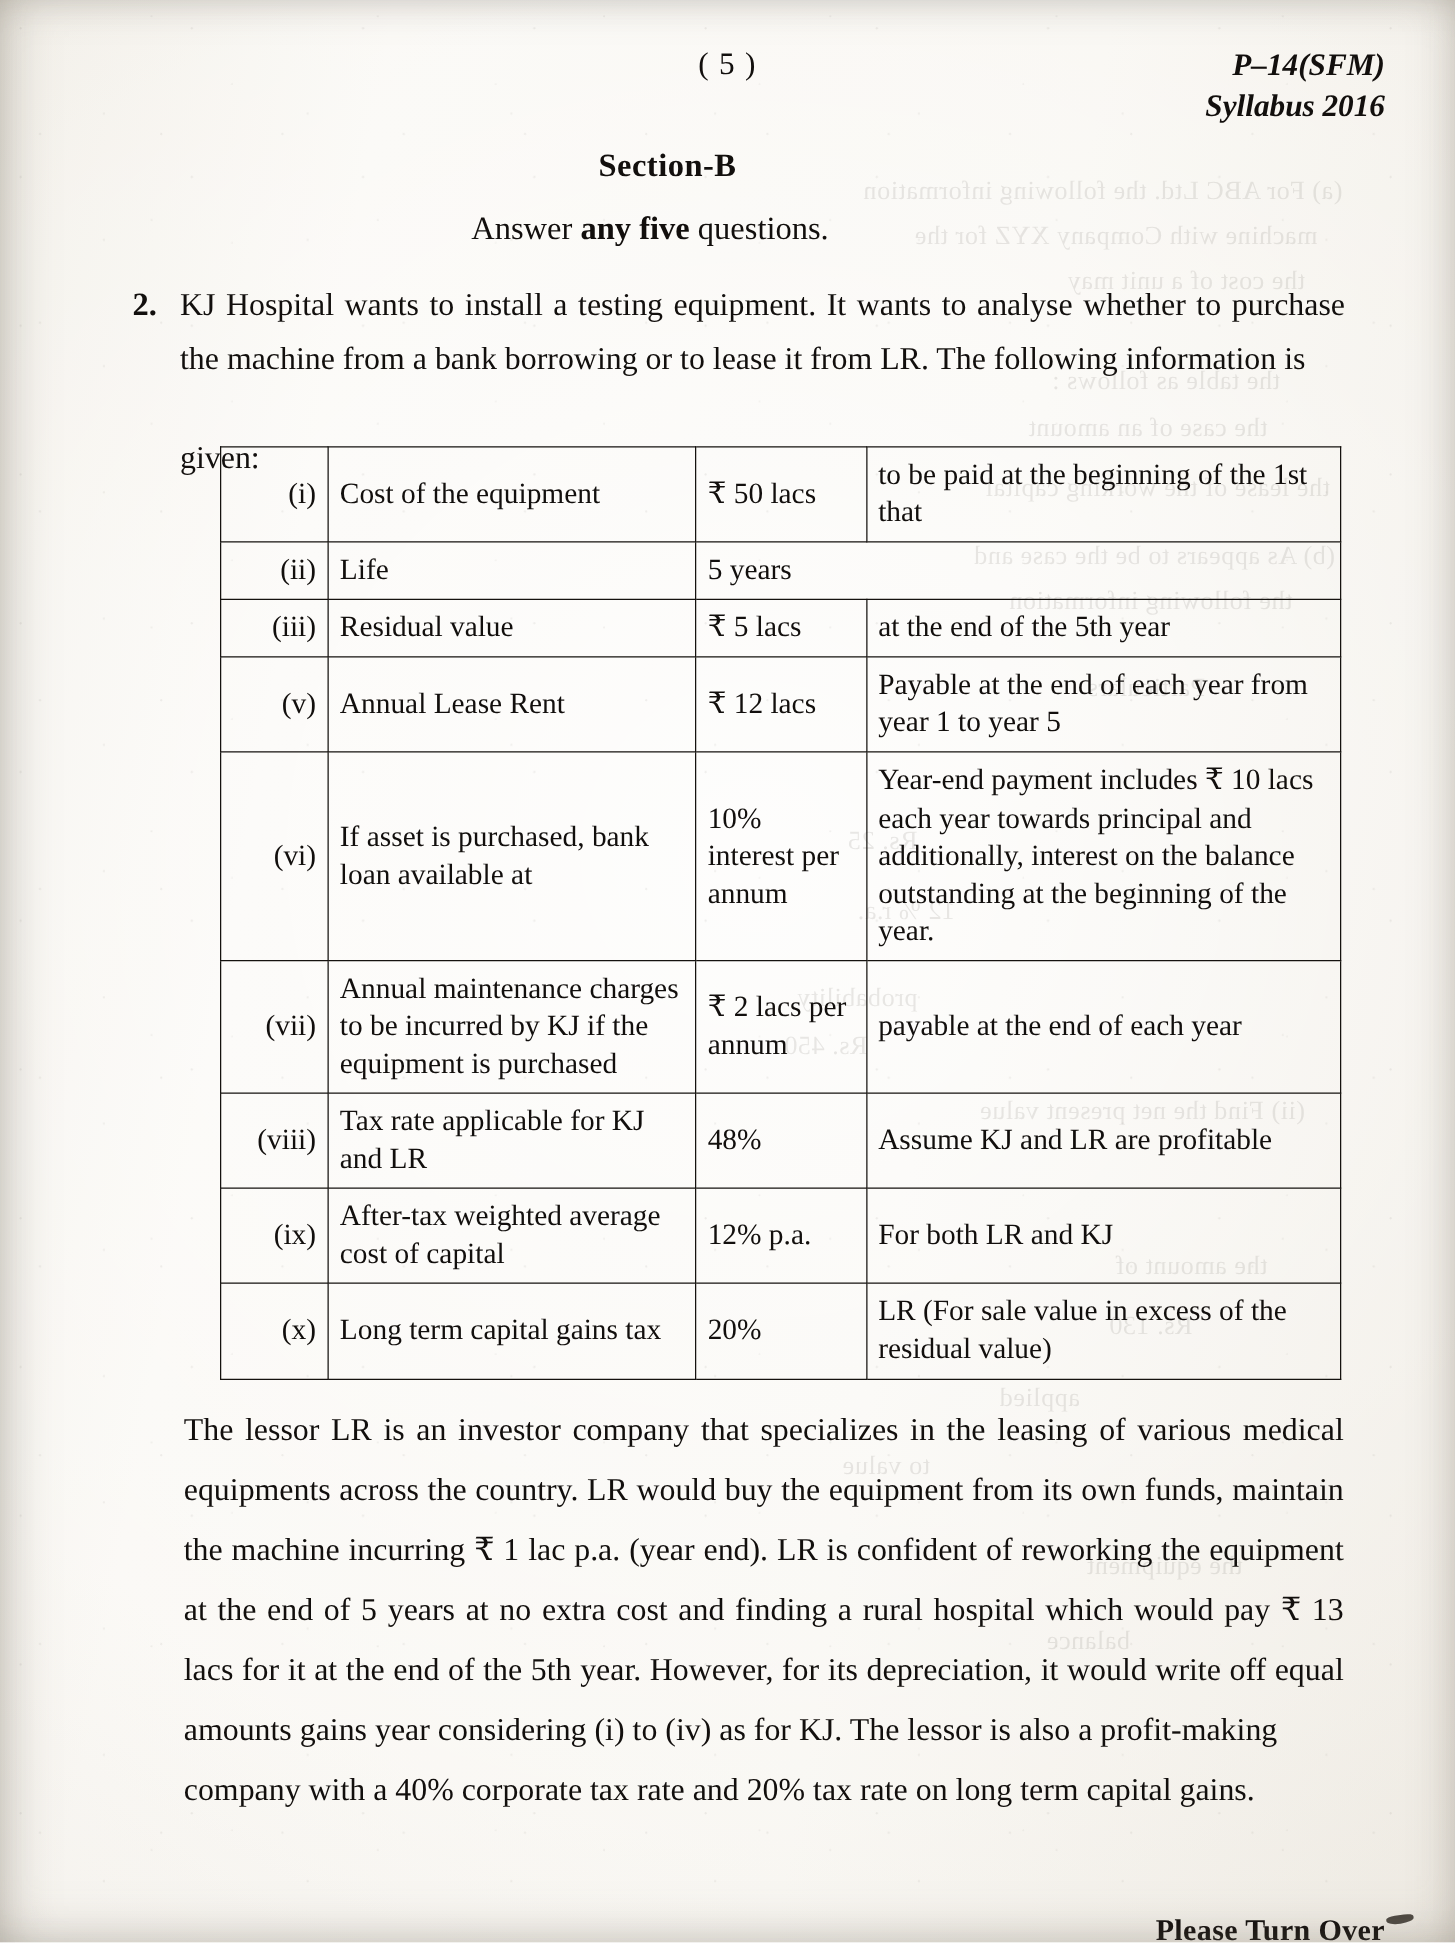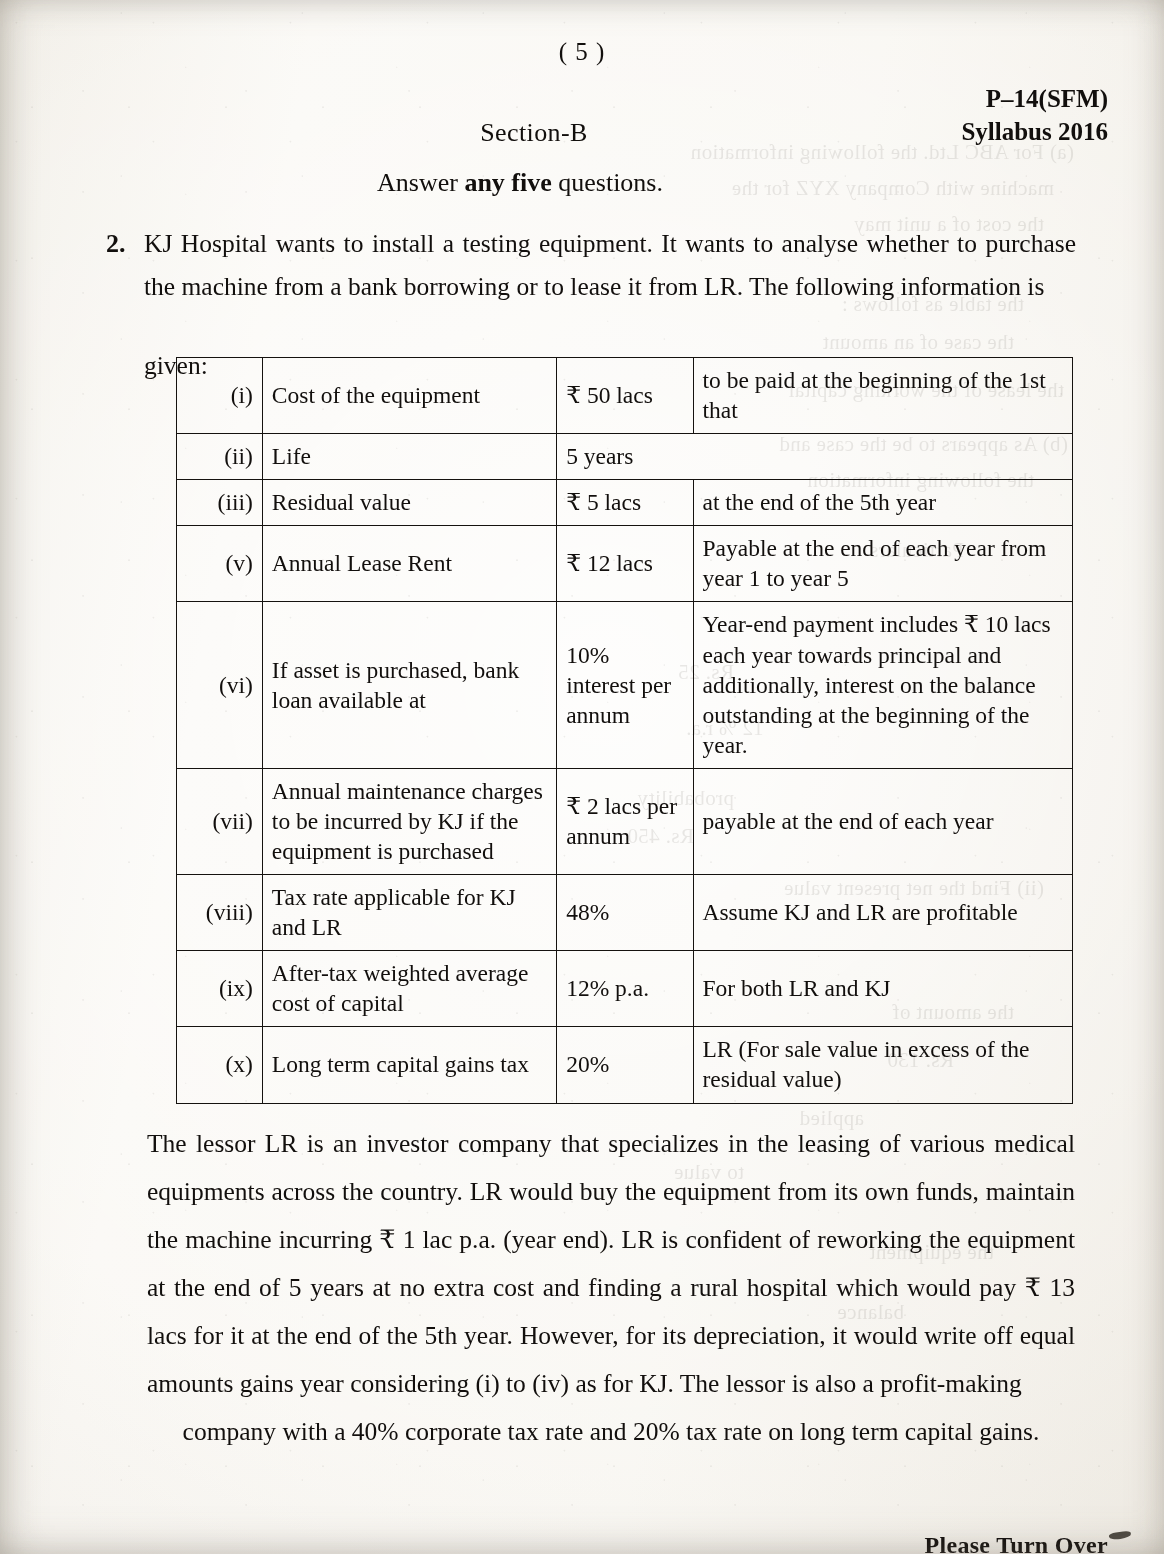--- a/index.html
+++ b/index.html
@@ -85,32 +85,32 @@
     text-align: center;
     font-size: 25px;
     letter-spacing: 1px;
   }
   .code-block {
     position: absolute;
     top: 36px;
     right: 56px;
     text-align: right;
     font-weight: bold;
+    font-style: italic;
     font-size: 25px;
     line-height: 1.32;
-    margin-top: 46px;
   }
 
   .section-title {
     position: absolute;
     top: 118px;
     left: 0;
     width: 1068px;
     text-align: center;
-    font-weight: normal;
+    font-weight: bold;
     font-size: 26px;
     letter-spacing: 0.4px;
   }
   .answer-line {
     position: absolute;
     top: 168px;
     left: 0;
     width: 1040px;
     text-align: center;
     font-size: 26px;
@@ -170,21 +170,21 @@
   .para {
     position: absolute;
     top: 1120px;
     left: 147px;
     width: 928px;
     font-size: 25.5px;
     line-height: 48px;
     text-align: justify;
     text-justify: inter-word;
   }
-  .para .lastline { display: block; text-align: center; }
+  .para .lastline { display: block; text-align: left; }
 
   .ptobox {
     position: absolute;
     right: 56px;
     top: 1532px;
     font-weight: bold;
     font-size: 24px;
     letter-spacing: 0.3px;
   }
   .corner-mark {

